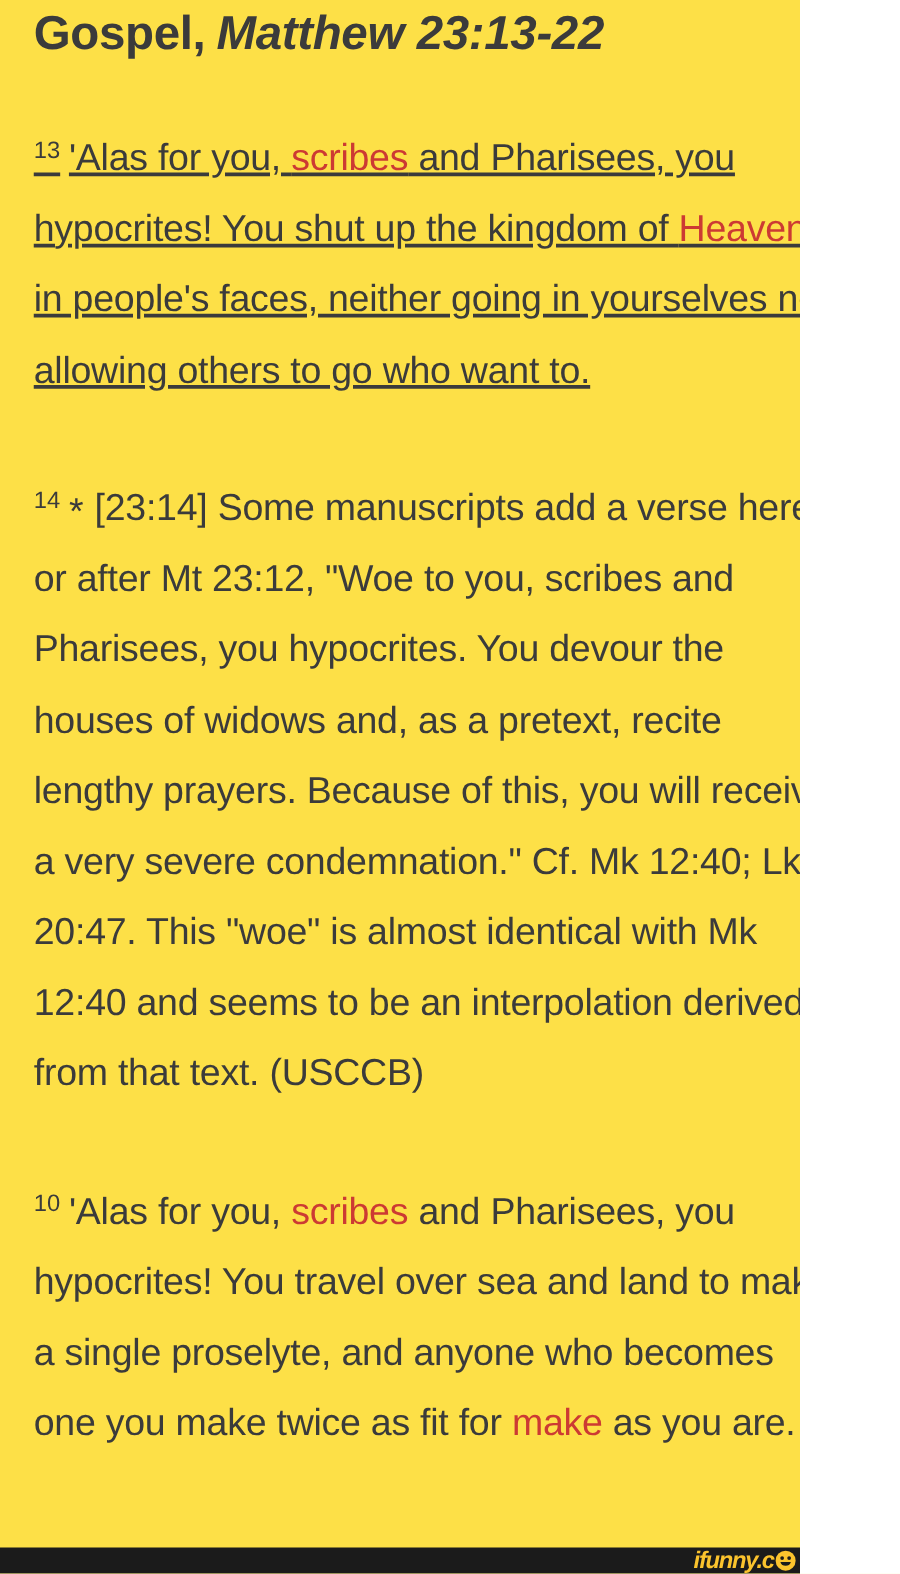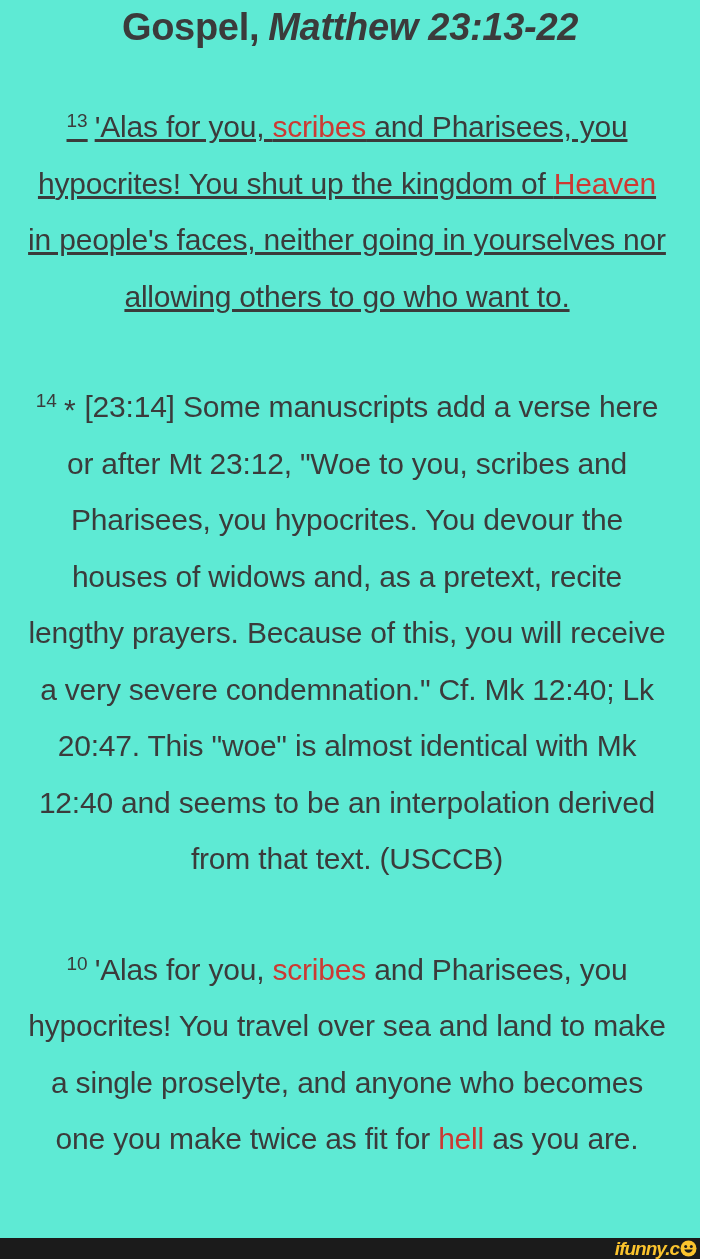--- a/index.html
+++ b/index.html
@@ -2,27 +2,26 @@
 <html><head>
 <meta charset="utf-8">
 <style>
   html, body {
     margin: 0;
     padding: 0;
     background: #ffffff;
   }
   .page {
     position: relative;
-    width: 700px;
+    width: 640px;
     height: 1259px;
-    background: #5eead4;
+    background: #fde047;
     overflow: hidden;
     font-family: "Liberation Sans", "DejaVu Sans", sans-serif;
     color: #3b3b3b;
-    text-align: center;
   }
   .content {
     padding: 0 27px;
   }
   h1.title {
     margin: 4px 0 0 0;
     font-size: 38px;
     line-height: 46px;
     font-weight: 700;
     color: #3b3b3b;
@@ -99,21 +98,21 @@
   <div class="content">
 
     <h1 class="title"><span>Gospel,</span><span class="ref">Matthew 23:13-22</span></h1>
 
     <div class="passage">
 
       <p class="first"><sup class="verse-num">13</sup><span>'Alas for you, </span><span class="red">scribes</span><span> and Pharisees, you hypocrites! You shut up the kingdom of </span><span class="red">Heaven</span><span> in people's faces, neither going in yourselves nor allowing others to go who want to.</span></p>
 
       <p><sup class="verse-num">14</sup><span class="footnote-star">*</span><span>[23:14] Some manuscripts add a verse here or after Mt 23:12, "Woe to you, scribes and Pharisees, you hypocrites. You devour the houses of widows and, as a pretext, recite lengthy prayers. Because of this, you will receive a very severe condemnation." Cf. Mk 12:40; Lk 20:47. This "woe" is almost identical with Mk 12:40 and seems to be an interpolation derived from that text. (USCCB)</span></p>
 
-      <p><sup class="verse-num">10</sup><span>'Alas for you, </span><span class="red">scribes</span><span> and Pharisees, you hypocrites! You travel over sea and land to make a single proselyte, and anyone who becomes one you make twice as fit for </span><span class="red">hell</span><span> as you are.</span></p>
+      <p><sup class="verse-num">10</sup><span>'Alas for you, </span><span class="red">scribes</span><span> and Pharisees, you hypocrites! You travel over sea and land to make a single proselyte, and anyone who becomes one you make twice as fit for </span><span class="red">make</span><span> as you are.</span></p>
 
     </div>
   </div>
 
   <div class="footer-bar">
     <div class="brand">
       <span>ifunny.c</span>
         <span class="smiley">
           <svg width="17" height="17" viewBox="0 0 17 17" style="display:block">
             <circle cx="8.5" cy="8.5" r="8" fill="#fbc32d"></circle>

